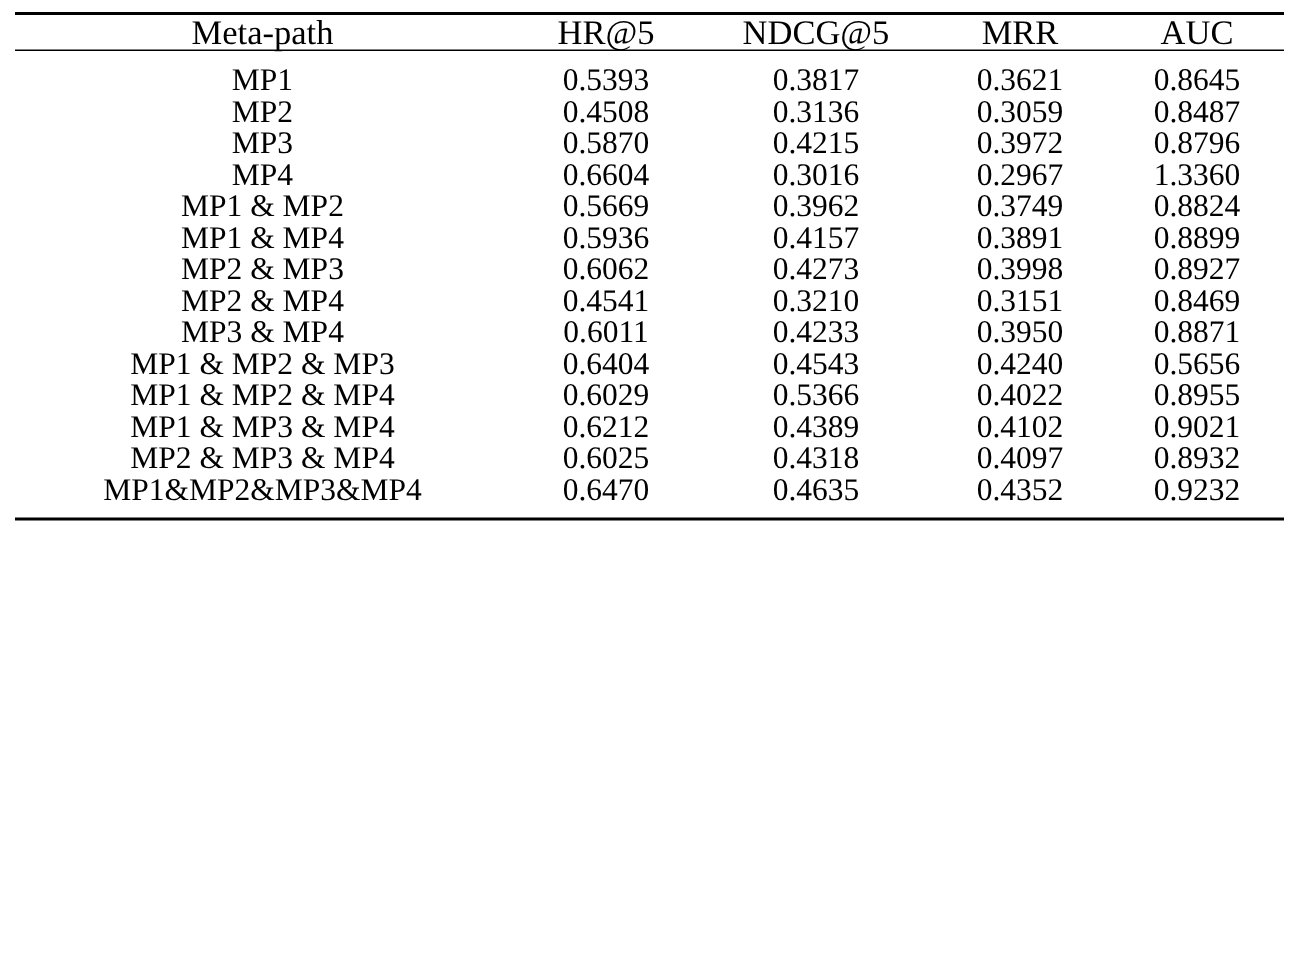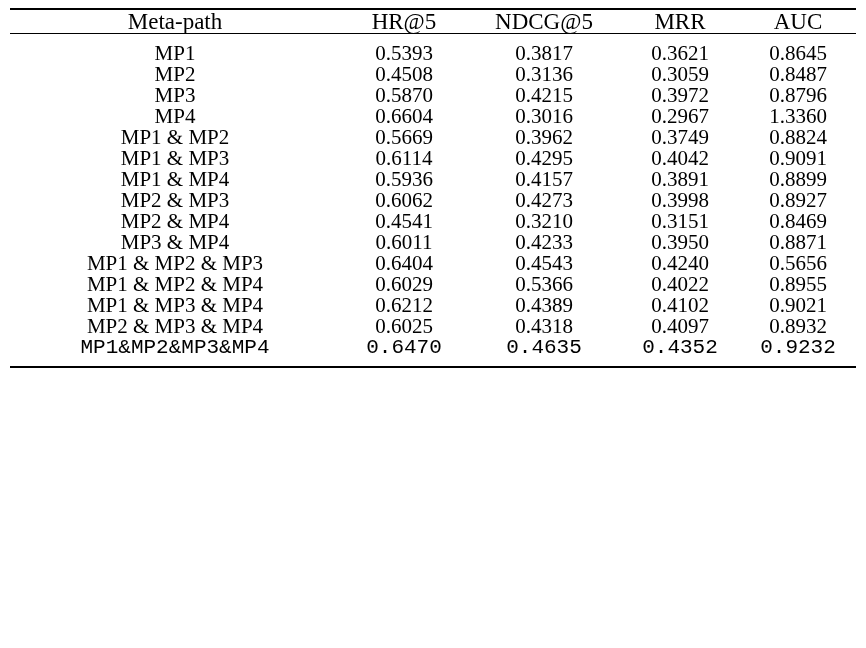--- a/index.html
+++ b/index.html
@@ -55,21 +55,21 @@
     font-size: 23px;
     padding: 13px 0 14px 0;
     font-family: Liberation Serif, serif;
   }
   .body-row td {
     font-size: 21px;
     padding: 10.5px 0 10.5px 0;
   }
   .spacer-after-header td { height: 9px; font-size: 0; line-height: 0; }
   .spacer-before-rule td { height: 8px; font-size: 0; line-height: 0; }
-  .bold-row td { font-weight: bold; font-family: Liberation Mono, monospace; }
+  .bold-row td { font-weight: bold; }
   .bold-row td.meta-cell { font-weight: normal; }
 </style>
 </head>
 <body>
 
 <div class="table-wrap">
   <table class="results">
     <colgroup>
       <col class="c-meta">
       <col class="c-hr">
@@ -124,27 +124,20 @@
         <td>1.3360</td>
       </tr>
       <tr class="body-row">
         <td class="meta-cell">MP1 &amp; MP2</td>
         <td>0.5669</td>
         <td>0.3962</td>
         <td>0.3749</td>
         <td>0.8824</td>
       </tr>
       <tr class="body-row">
-        <td class="meta-cell">MP1 &amp; MP3</td>
-        <td>0.6114</td>
-        <td>0.4295</td>
-        <td>0.4042</td>
-        <td>0.9091</td>
-      </tr>
-      <tr class="body-row">
         <td class="meta-cell">MP1 &amp; MP4</td>
         <td>0.5936</td>
         <td>0.4157</td>
         <td>0.3891</td>
         <td>0.8899</td>
       </tr>
       <tr class="body-row">
         <td class="meta-cell">MP2 &amp; MP3</td>
         <td>0.6062</td>
         <td>0.4273</td>

